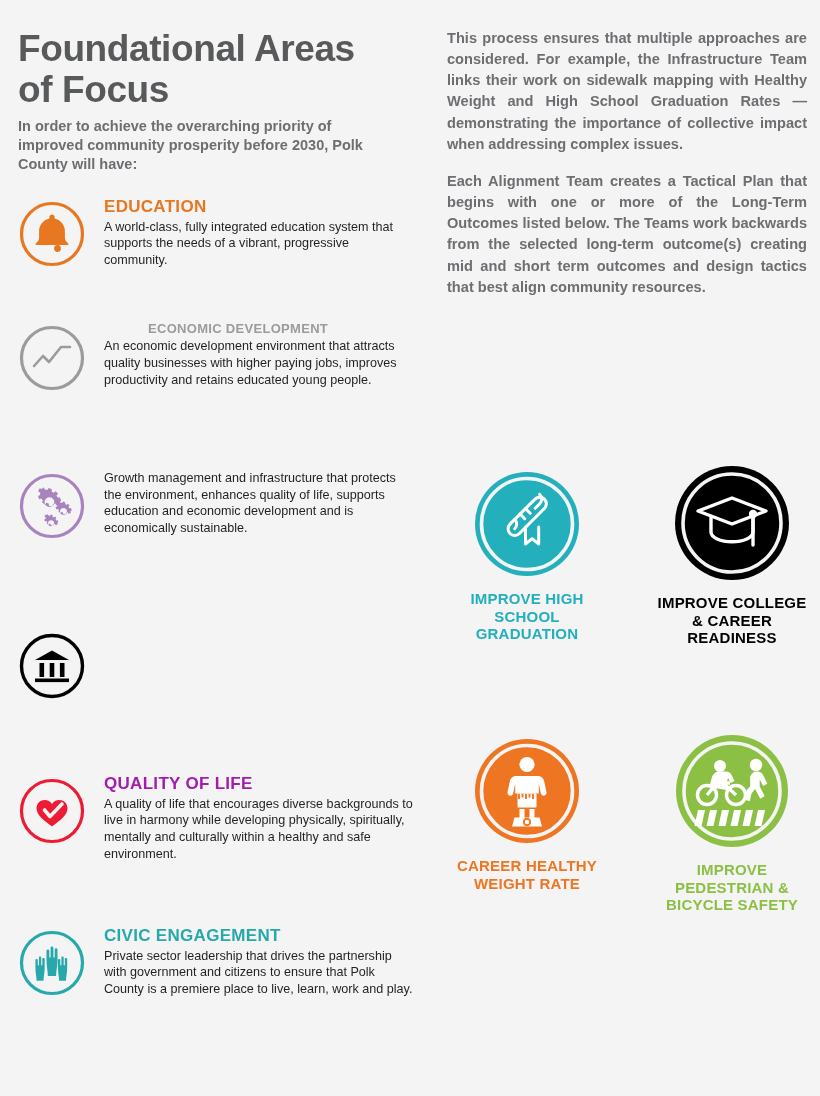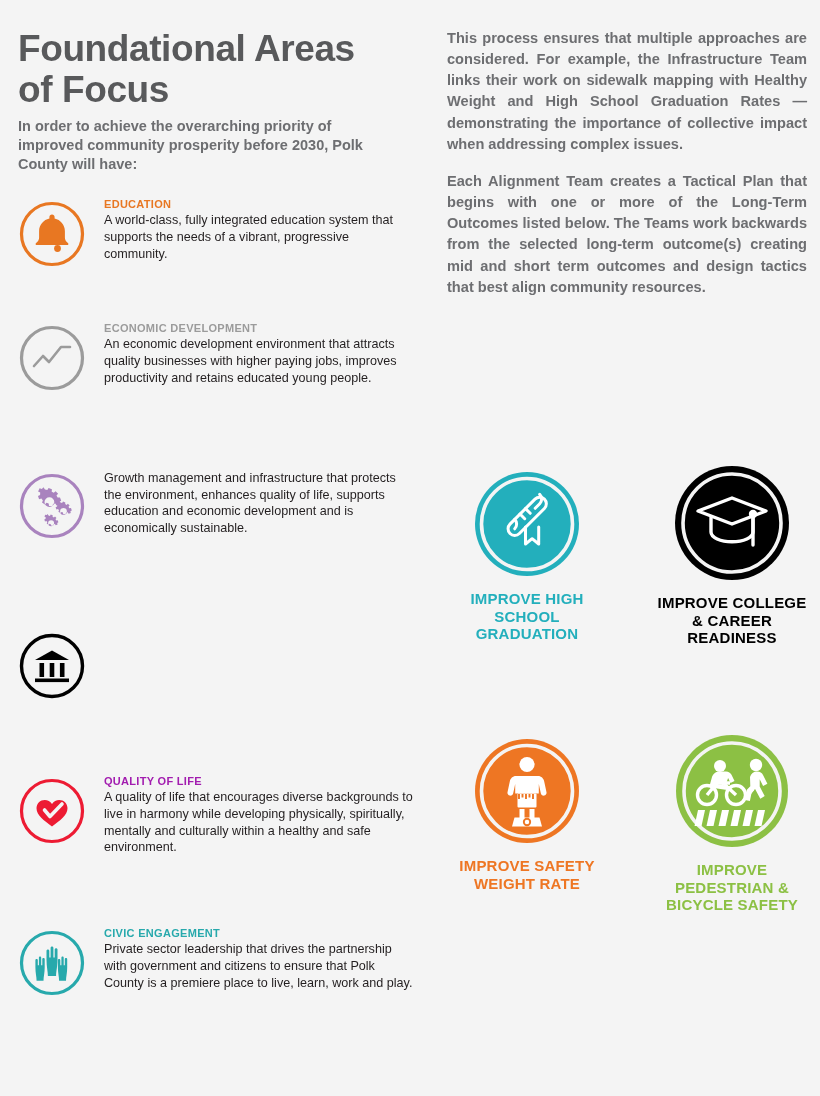--- a/index.html
+++ b/index.html
@@ -62,21 +62,21 @@
     top: 4px;
     width: 68px;
     height: 68px;
   }
   .focus-icon svg { display: block; width: 68px; height: 68px; }
   .focus-body {
     margin-left: 104px;
     padding-top: 2px;
   }
   .focus-heading {
-    font-size: 11px;
+    font-size: 17px;
     font-weight: bold;
     letter-spacing: 0.3px;
     margin: 0 0 2px 0;
     line-height: 1.1;
   }
   .focus-desc {
     font-size: 12.6px;
     color: #231f20;
     line-height: 1.33;
     margin: 0;
@@ -165,21 +165,21 @@
     </div>
 
     <div class="focus-item" style="height:148px;">
       <div class="focus-icon">
         <svg viewBox="0 0 68 68">
           <circle cx="34" cy="34" r="30.5" fill="none" stroke="#9b9b9b" stroke-width="3.2"></circle>
           <polyline points="16,42 25,32 31,38 43,23 52,23" fill="none" stroke="#9b9b9b" stroke-width="2.6" stroke-linecap="round" stroke-linejoin="round"></polyline>
         </svg>
       </div>
       <div class="focus-body">
-        <p class="focus-heading" style="color:#9b9b9b;font-size:11px;">ECONOMIC DEVELOPMENT</p>
+        <p class="focus-heading" style="color:#9b9b9b;font-size:13px;margin-left:44px;">ECONOMIC DEVELOPMENT</p>
         <p class="focus-desc" style="max-width:300px;">An economic development environment that attracts quality businesses with higher paying jobs, improves productivity and retains educated young people.</p>
       </div>
     </div>
 
     <div class="focus-item" style="height:160px;">
       <div class="focus-icon">
         <svg viewBox="0 0 68 68">
           <circle cx="34" cy="34" r="30.5" fill="none" stroke="#a983be" stroke-width="3.2"></circle>
           <g fill="#a983be">
             <path d="M27 17.5l2.3 .6 1.3-2 3.3 1.2-.2 2.4 2.1 1.1 1.8-1.6 2.5 2.5-1.6 1.8 1.1 2.1 2.4-.2 1.2 3.3-2 1.3 .6 2.3-3.2 1.1-1.2-2-2.3 .4-.7 2.3-3.4-.2-.3-2.3-2.2-.8-1.6 1.7-2.9-1.9 .9-2.2-1.5-1.8-2.3 .6-1.1-3.2 2.1-1.1 .1-2.4-2.1-1.1 1.5-3.1 2.3 .7 1.5-1.8zM31.4 25.2a4.9 4.9 0 1 0 4.9 4.9 4.9 4.9 0 0 0-4.9-4.9z"></path>
@@ -298,21 +298,21 @@
               <rect x="44.5" y="56.5" width="19" height="14" rx="1"></rect>
               <path d="M46.5 72h5v9.5h-5zM56.5 72h5v9.5h-5z"></path>
               <path d="M41.5 80.5h25l2.5 9h-30z"></path>
             </g>
             <g fill="none" stroke="#ee7623" stroke-width="1.9">
               <path d="M46 57v5M49.5 57v3.5M53 57v5M56.5 57v3.5M60 57v5"></path>
               <circle cx="54" cy="85" r="3.2"></circle>
             </g>
           </svg>
         </div>
-        <p class="outcome-label" style="color:#ee7623;">IMPROVE SAFETY WEIGHT RATE</p>
+        <p class="outcome-label" style="color:#ee7623;">CAREER HEALTHY WEIGHT RATE</p>
       </div>
 
       <div class="outcome" style="margin-top:-4px;">
         <div class="outcome-badge" style="width:116px;height:116px;">
           <svg viewBox="0 0 116 116" style="width:116px;height:116px;">
             <circle cx="58" cy="58" r="56" fill="#8cc044"></circle>
             <circle cx="58" cy="58" r="48" fill="none" stroke="#f4f4f4" stroke-width="3.6"></circle>
             <g fill="#ffffff">
               <circle cx="46" cy="33" r="6"></circle>
               <path d="M38 44c1-3 3.5-5.5 7-5.5h7c2.5 0 4.5 1.3 5.5 3.3l3 6.2-4 2-2.4-5-2.6 7.5-9-2 -2.6 5.5-4.6-2.2z"></path>

